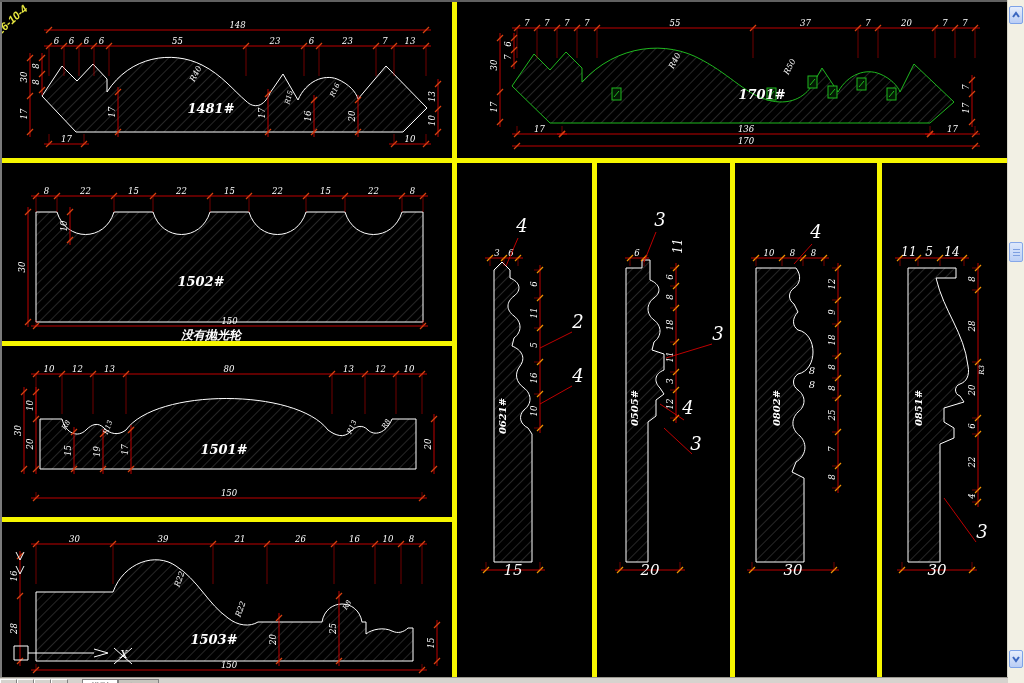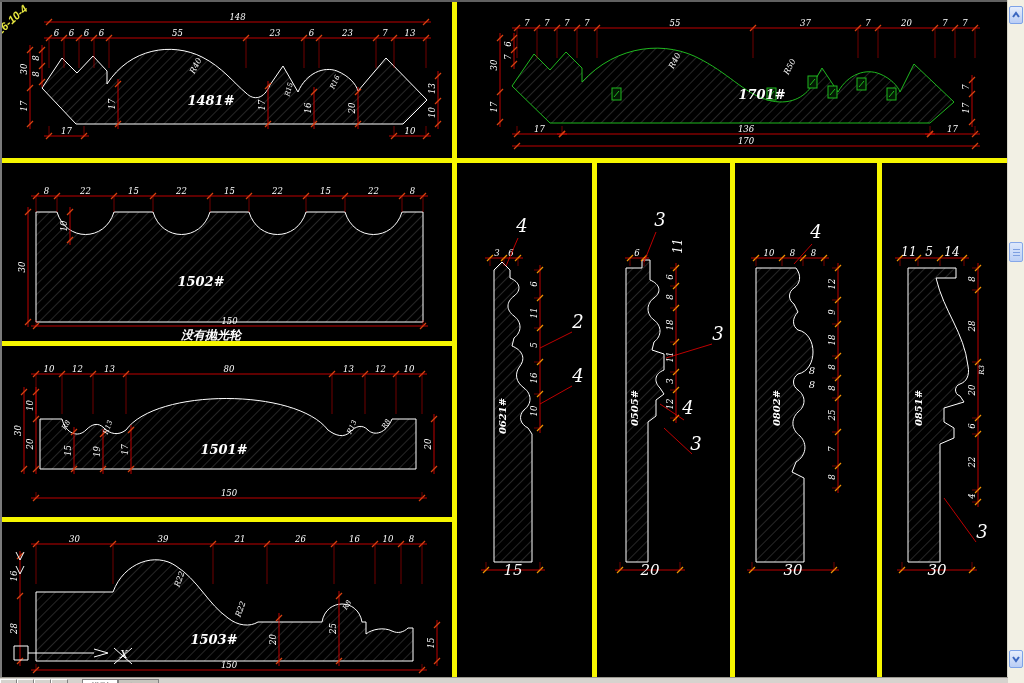--- a/index.html
+++ b/index.html
@@ -32,21 +32,21 @@
        border:1px solid #808080;border-bottom:none;margin-top:1px;}
   .doc-tab.active{background:#fff;font-weight:bold;}
   .doc-tab.inactive{background:#c8c5be;color:#444;}
 </style>
 </head>
 <body>
 
 <div id="root">
 
   <div style="position:absolute;left:0;top:0;width:1008px;height:677px;">
-    <div class="panel" style="left: 6px; top: 4px; width: 446px; height: 152px;"><svg width="446" height="152" viewBox="0 0 446 152">
+    <div class="panel" style="left: 6px; top: 12px; width: 446px; height: 152px;"><svg width="446" height="152" viewBox="0 0 446 152">
           <defs>
             <pattern id="h0" width="7" height="7" patternUnits="userSpaceOnUse" patternTransform="rotate(45)">
               <line x1="0" y1="0" x2="0" y2="7" stroke="#8f8f8f" stroke-width="0.7" opacity="0.75"></line>
             </pattern>
           </defs>
           <path d="M70,120 L36,84 L56,54 L71,69 L87,52 L101,67 L101,80 C124,44 166,38 196,53 C216,63 228,79 240,89 C248,97 258,95 264,81 L277,62 L292,88 C300,69 318,62 331,67 C343,72 350,80 352,87 L380,54 L421,96 L397,120 Z" fill="url(#h0)" stroke="#ffffff" stroke-width="1"></path>
           <line x1="38" y1="18" x2="425" y2="18" stroke="#d40000" stroke-width="0.9"></line>
           <line x1="40" y1="21" x2="46" y2="15" stroke="#d84010" stroke-width="1.2"></line>
           <line x1="417" y1="21" x2="423" y2="15" stroke="#d84010" stroke-width="1.2"></line>
           <text transform="translate(231.5 15.5) rotate(0)" text-anchor="middle" font-size="8.5">148</text>

